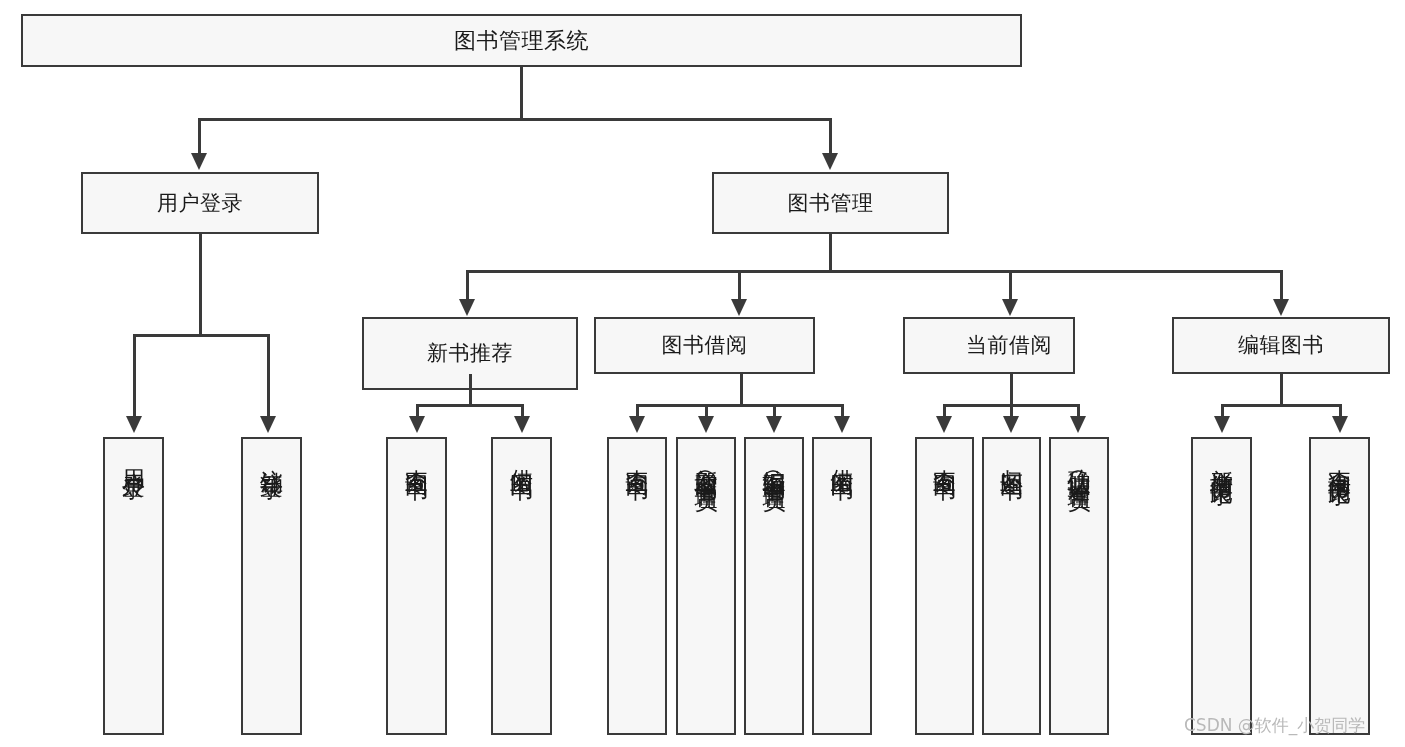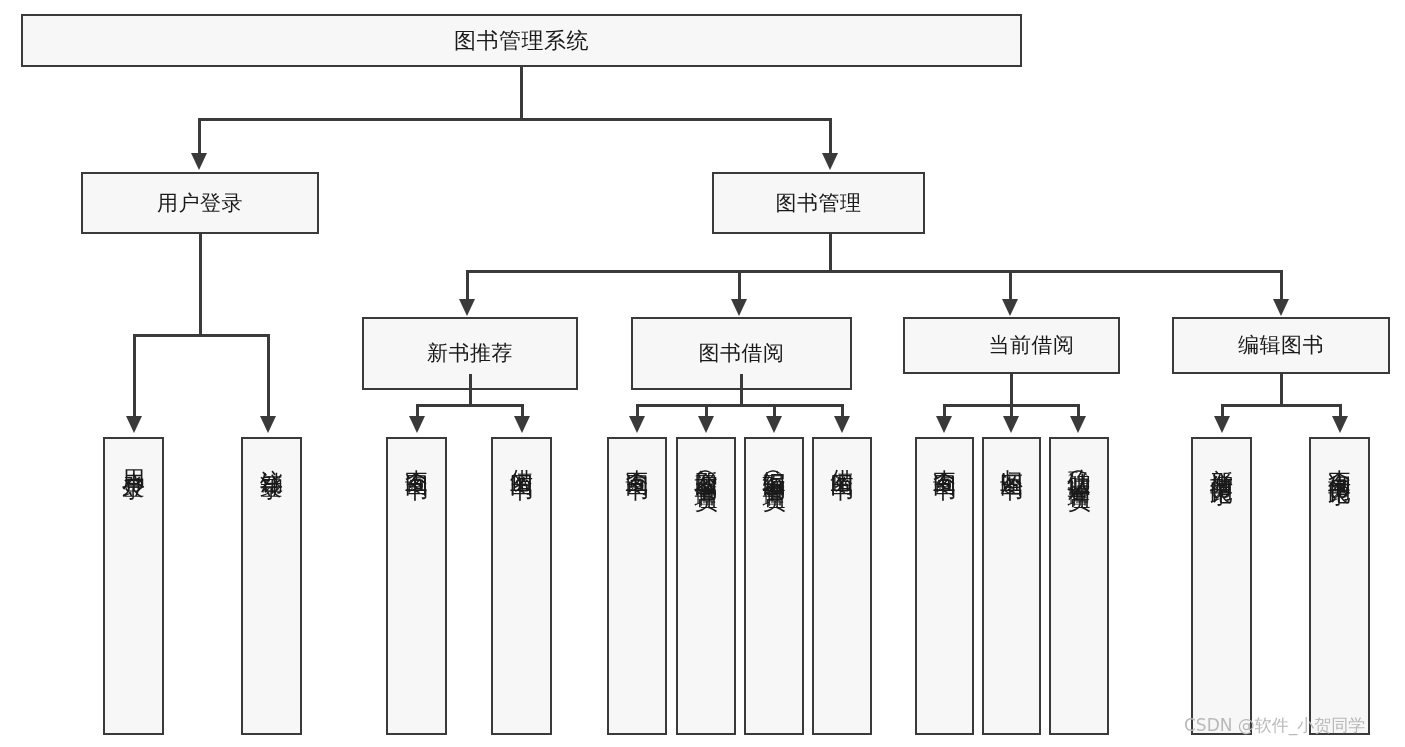--- a/index.html
+++ b/index.html
@@ -93,21 +93,21 @@
 
   <div class="link-v" style="left:198px; top:118px; width:2.5px; height:38px;"></div>
   <div class="arrow" style="left:191px; top:153px;"></div>
   <div class="link-v" style="left:829px; top:118px; width:2.5px; height:38px;"></div>
   <div class="arrow" style="left:822px; top:153px;"></div>
 
   <div class="node h" style="left:81px; top:172px; width:238px; height:62px;">
     <span class="label">用户登录</span>
   </div>
 
-  <div class="node h" style="left:712px; top:172px; width:213px; height:62px;">
+  <div class="node h" style="left:712px; top:172px; width:237px; height:62px;">
     <span class="label">图书管理</span>
   </div>
 
   <div class="link-v" style="left:199px; top:234px; width:2.5px; height:102px;"></div>
   <div class="link-h" style="left:133px; top:334px; width:136px; height:2.5px;"></div>
   <div class="link-v" style="left:133px; top:334px; width:2.5px; height:84px;"></div>
   <div class="arrow" style="left:126px; top:416px;"></div>
   <div class="link-v" style="left:267px; top:334px; width:2.5px; height:84px;"></div>
   <div class="arrow" style="left:260px; top:416px;"></div>
 
@@ -122,24 +122,24 @@
 
   <div class="link-v" style="left:1009px; top:270px; width:2.5px; height:32px;"></div>
   <div class="arrow" style="left:1002px; top:299px;"></div>
 
   <div class="link-v" style="left:1280px; top:270px; width:2.5px; height:32px;"></div>
   <div class="arrow" style="left:1273px; top:299px;"></div>
 
   <div class="node h" style="left:362px; top:317px; width:216px; height:73px;">
     <span class="label">新书推荐</span>
   </div>
-  <div class="node h" style="left:631px; top:317px; width:221px; height:73px;">
+  <div class="node h" style="left:594px; top:317px; width:221px; height:57px;">
     <span class="label">图书借阅</span>
   </div>
-  <div class="node h" style="left:903px; top:317px; width:217px; height:57px;padding-left:40px;">
+  <div class="node h" style="left:903px; top:317px; width:172px; height:57px;padding-left:40px;">
     <span class="label">当前借阅</span>
   </div>
   <div class="node h" style="left:1172px; top:317px; width:218px; height:57px;">
     <span class="label">编辑图书</span>
   </div>
 
   <div class="link-v" style="left:469px; top:374px; width:2.5px; height:32px;"></div>
   <div class="link-h" style="left:416px; top:404px; width:108px; height:2.5px;"></div>
   <div class="link-v" style="left:416px; top:404px; width:2.5px; height:14px;"></div>
   <div class="arrow" style="left:409px; top:416px;"></div>

